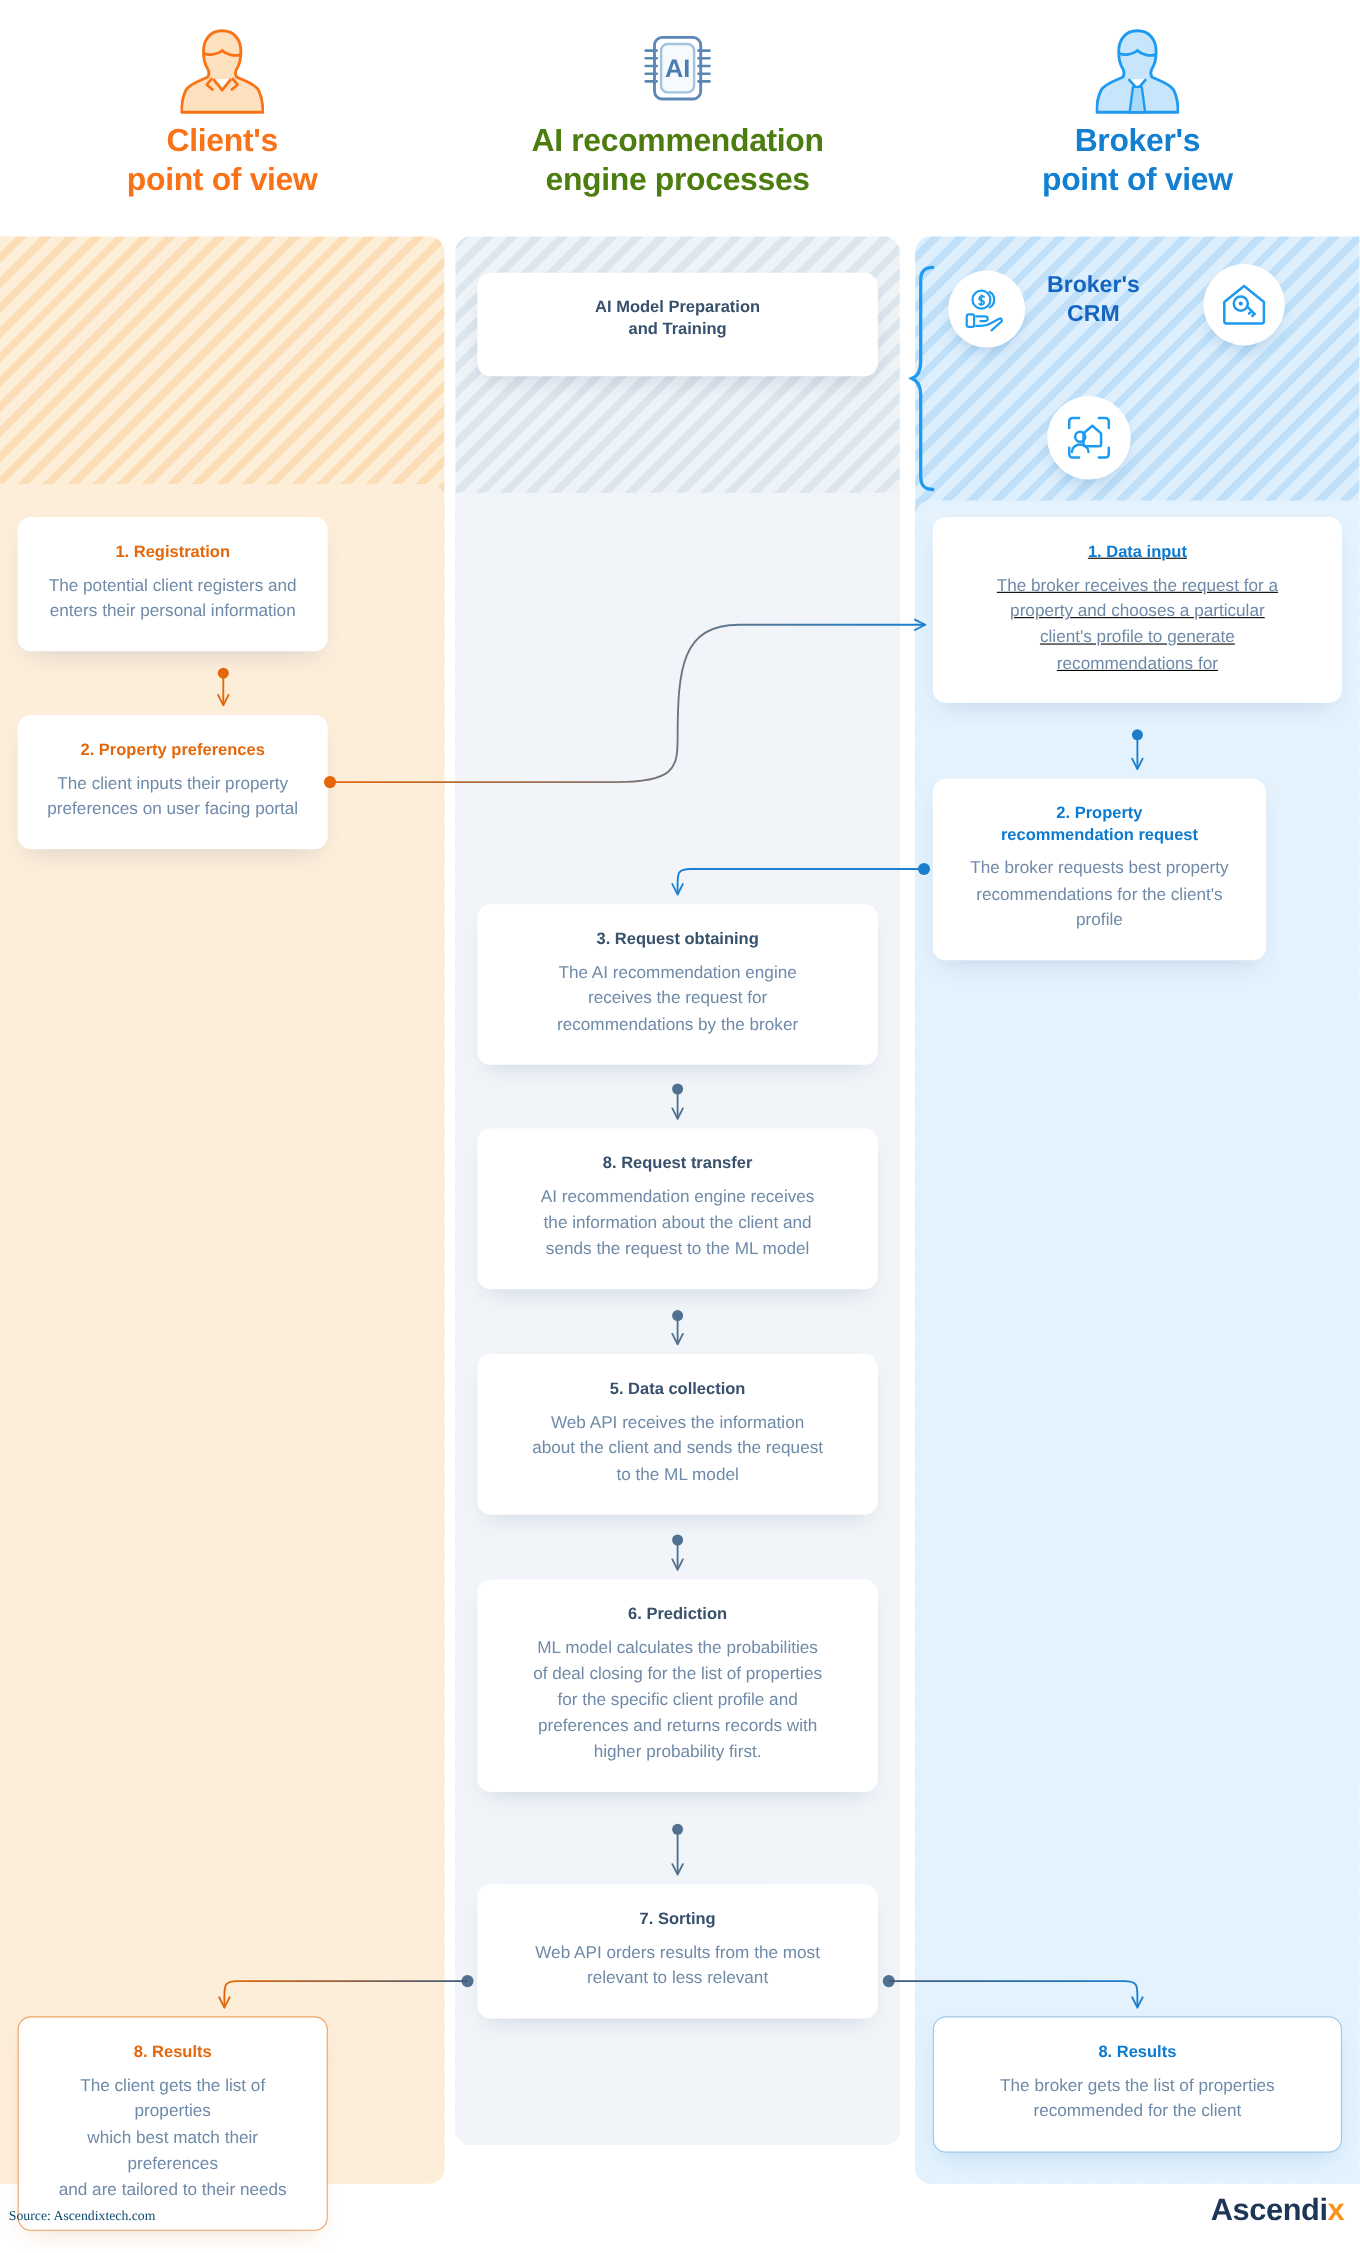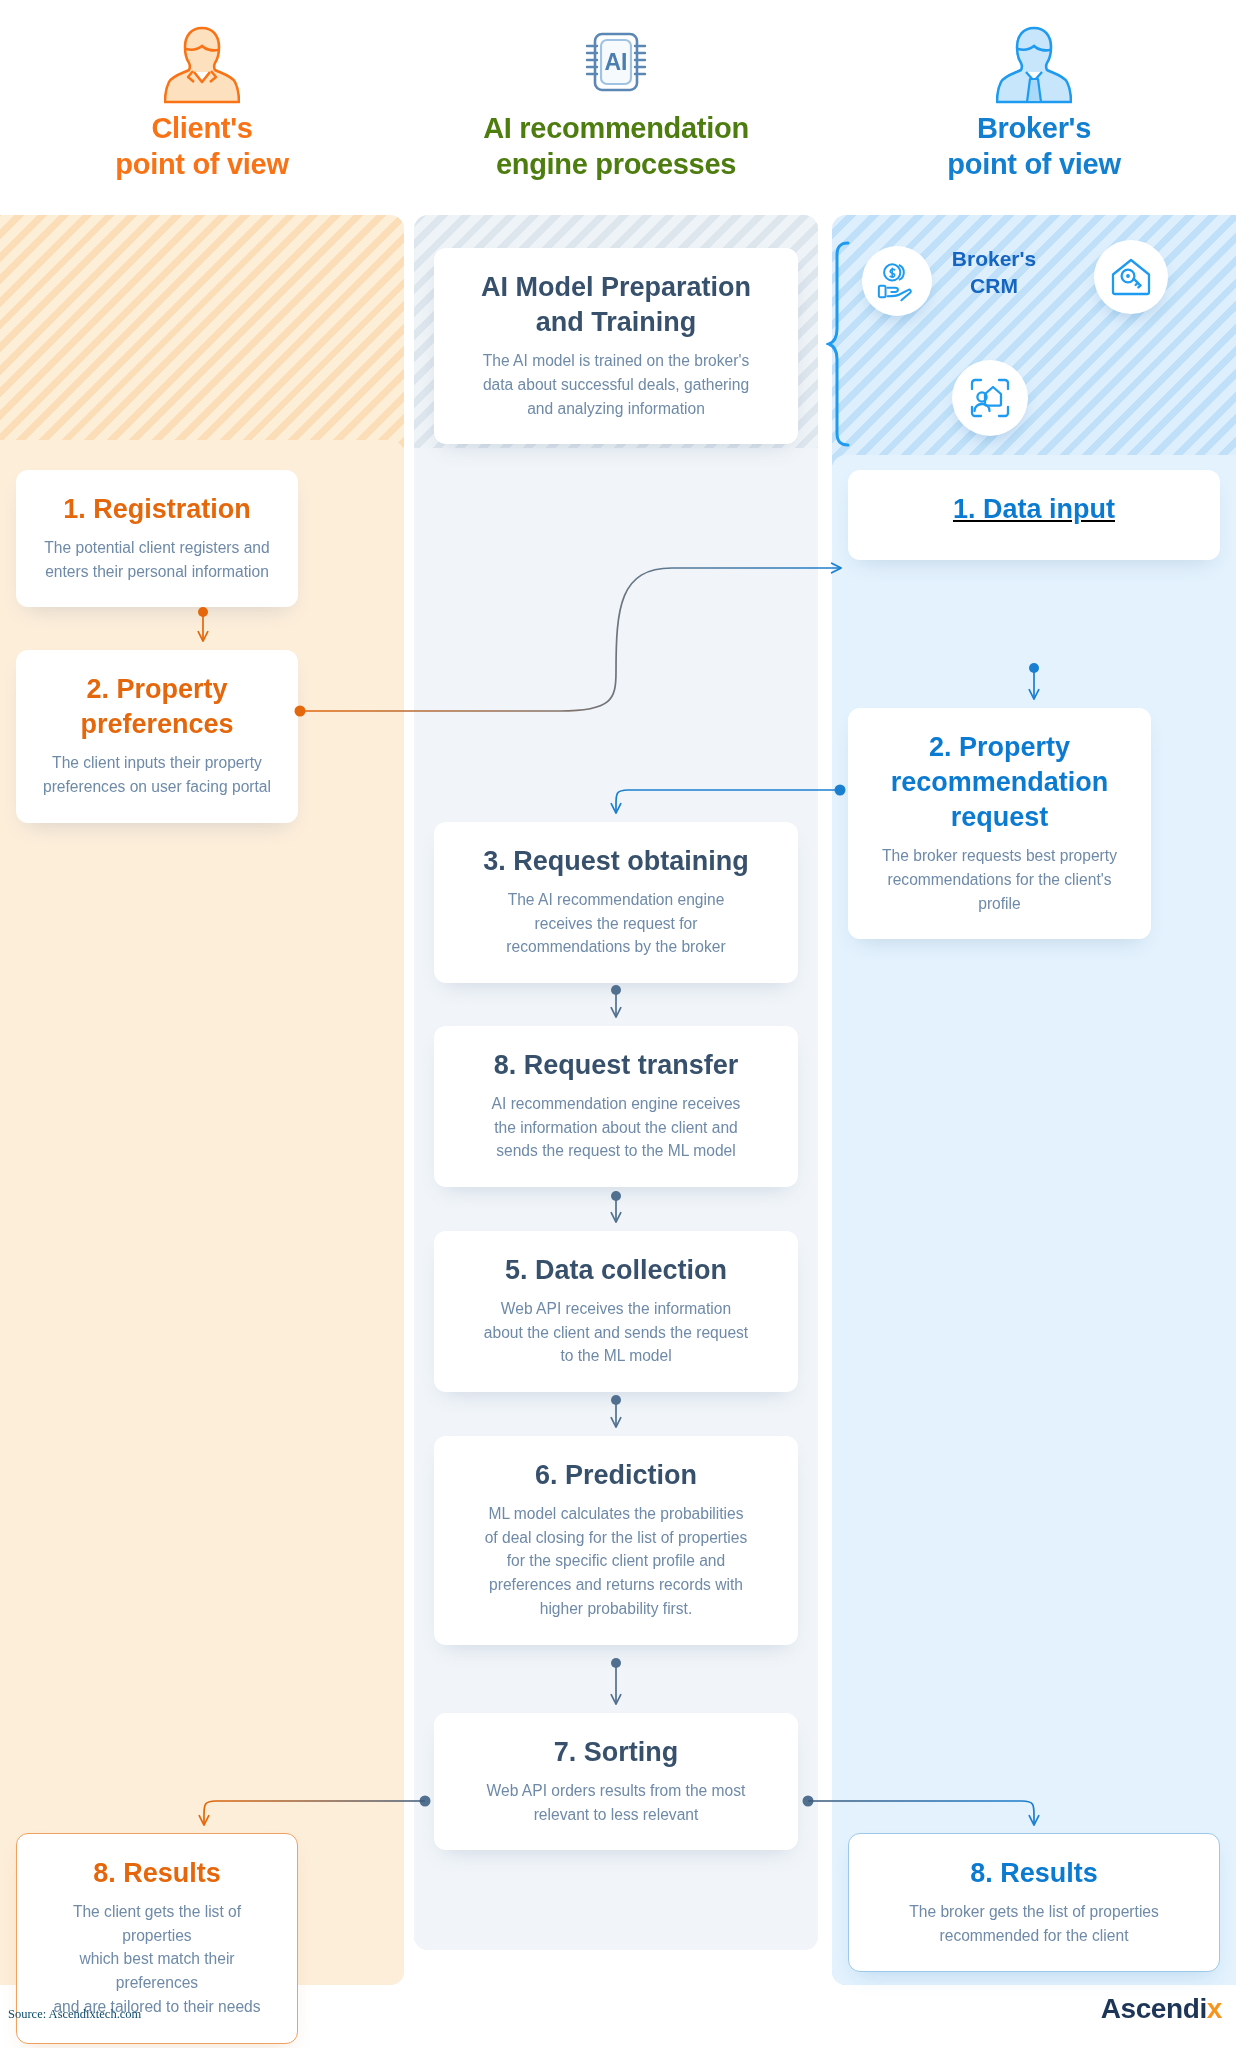--- a/index.html
+++ b/index.html
@@ -56,21 +56,21 @@
 
   
   .card {
     position: absolute;
     background: #ffffff;
     border-radius: 12px;
     padding: 22px 26px 24px;
     text-align: center;
     box-shadow: 0 10px 22px -10px rgba(60,90,130,0.22);
   }
-  .card .t { font-size: 27px; font-weight: 700; line-height: 1.3; margin-bottom: 9px; }
+  .card .t { font-size: 15px; font-weight: 700; line-height: 1.3; margin-bottom: 9px; }
   .card .d { font-size: 15.6px; line-height: 1.52; color: #6e8aa8; white-space: pre-line; }
   .t-orange { color: #e4670b; }
   .t-blue   { color: #0b7ad1; }
   .t-slate  { color: #37506b; }
   .card.outlined-orange { border: 1.6px solid #f0a15f; box-shadow: 0 10px 22px -10px rgba(200,120,40,0.25); }
   .card.outlined-blue   { border: 1.6px solid #9cc9ea; box-shadow: 0 10px 22px -10px rgba(40,120,190,0.25); }
 
   
   #crm-title {
     position: absolute; left: 904px; top: 245px; width: 180px;
@@ -151,23 +151,20 @@
         <path d="M34 57h8l3 23h-14z" fill="#a9d9f8" stroke="#1e9bf0" stroke-width="2.2" stroke-linejoin="round"></path>
       </svg>
     </div>
     <h2 style="white-space:pre-line">Broker's
 point of view</h2>
   </div>
 
   <div class="card" id="card-ai-prep" style="left:434px; top:248px; width:364px;">
     <div class="t t-slate" style="white-space:pre-line">AI Model Preparation
 and Training</div>
-    <div class="d">The AI model is trained on the broker's
-data about successful deals, gathering
-and analyzing information</div>
   </div>
 
   <div id="crm-brace">
     <svg width="26" height="208" viewBox="0 0 26 208">
       <path d="M22 3c-8 0-11 4-11 12v74c0 9-3 13-8 15 5 2 8 6 8 15v74c0 8 3 12 11 12" fill="none" stroke="#1e9bf0" stroke-width="3" stroke-linecap="round"></path>
     </svg>
   </div>
 
   <div class="crm-bubble" id="crm-i1">
     <svg width="42" height="42" viewBox="0 0 44 44">
@@ -255,20 +252,24 @@
   </div>
 
   <div class="card" style="left:434px; top:1713px; width:364px;">
     <div class="t t-slate">7. Sorting</div>
     <div class="d">Web API orders results from the most
 relevant to less relevant</div>
   </div>
 
   <div class="card" style="left:848px; top:470px; width:372px;text-decoration:underline;">
     <div class="t t-blue">1. Data input</div>
+    <div class="d">The broker receives the request for a
+property and chooses a particular
+client's profile to generate
+recommendations for</div>
   </div>
 
   <div class="card" style="left:848px; top:708px; width:303px;">
     <div class="t t-blue" style="white-space:pre-line">2. Property
 recommendation request</div>
     <div class="d">The broker requests best property
 recommendations for the client's
 profile</div>
   </div>
 

